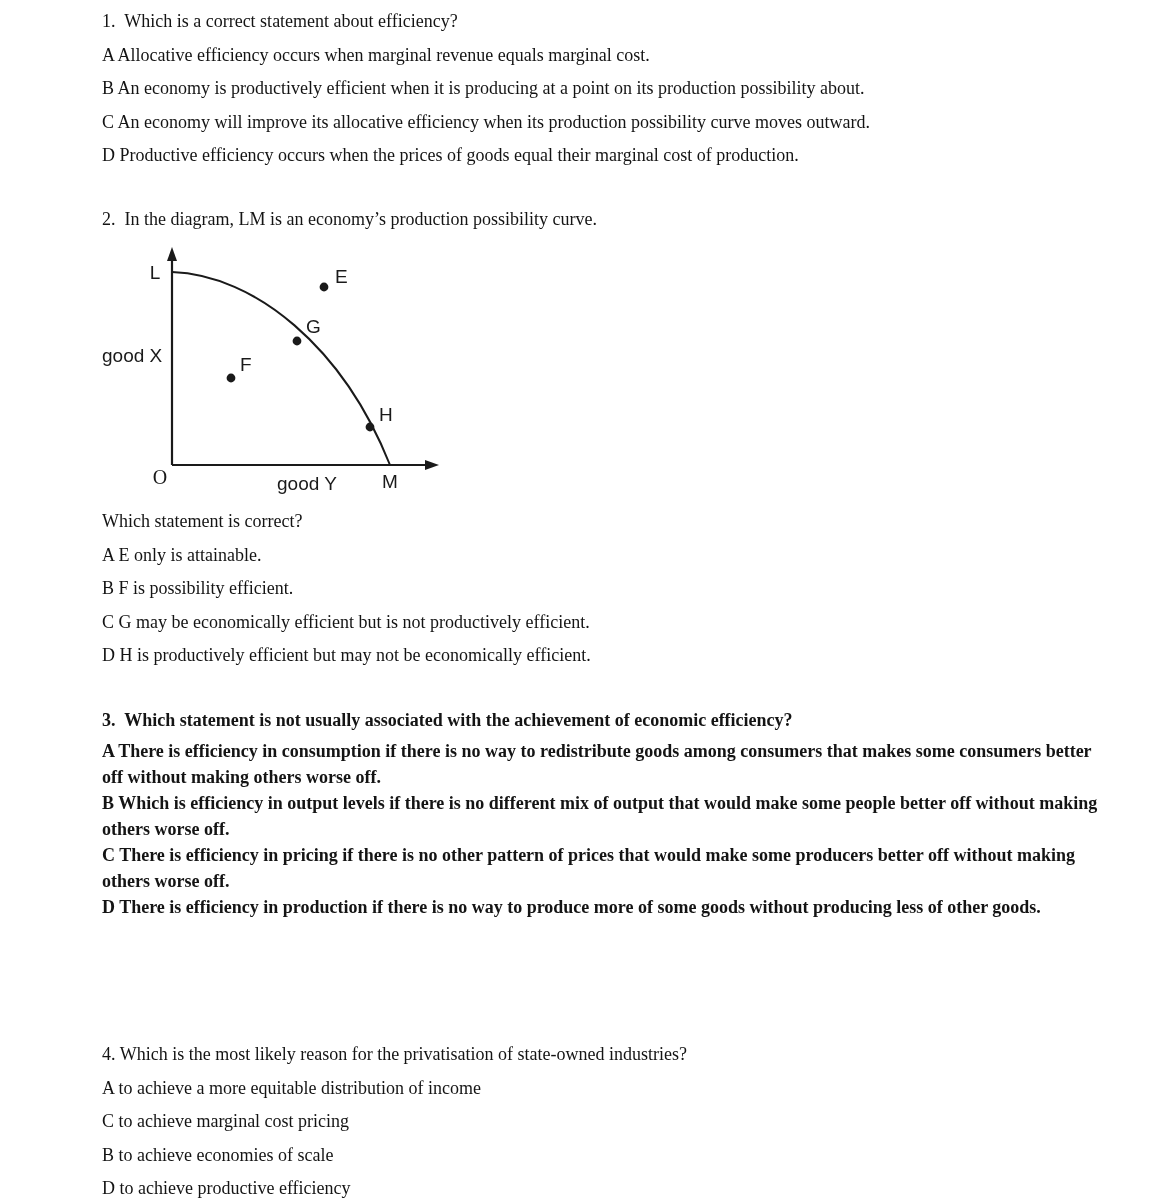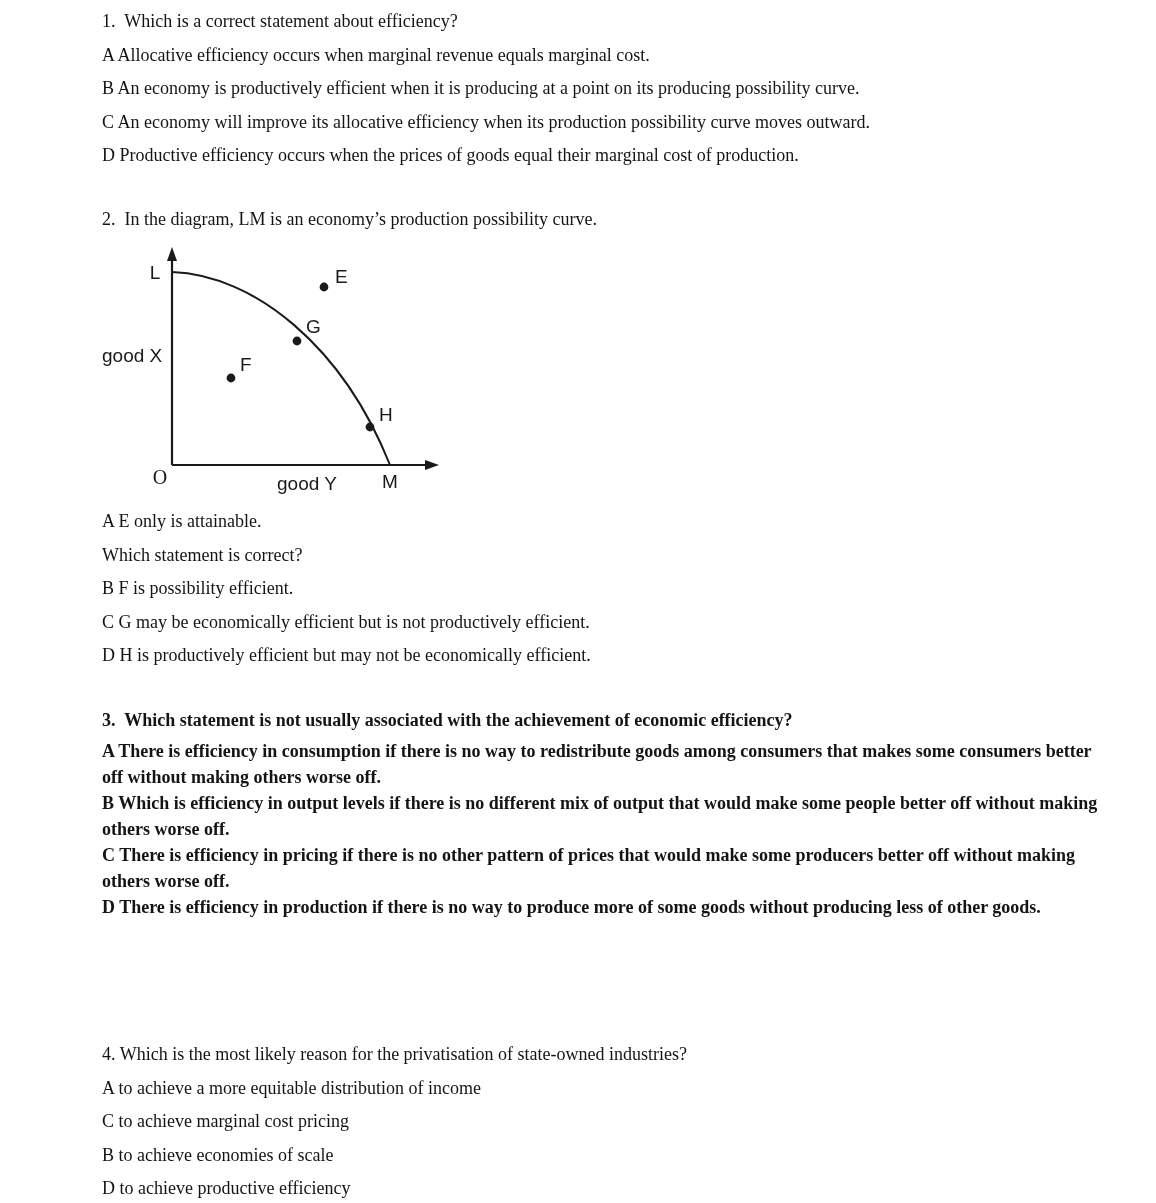--- a/index.html
+++ b/index.html
@@ -65,21 +65,21 @@
 <body>
 
 <div class="page">
 
   <div class="q-block" id="q1">
     <div class="line stem">
       <span>1.</span>&nbsp;
       <span>Which is a correct statement about efficiency?</span>
     </div>
     <div class="line">A Allocative efficiency occurs when marginal revenue equals marginal cost.</div>
-    <div class="line">B An economy is productively efficient when it is producing at a point on its producing possibility curve.</div>
+    <div class="line">B An economy is productively efficient when it is producing at a point on its production possibility about.</div>
     <div class="line">C An economy will improve its allocative efficiency when its production possibility curve moves outward.</div>
     <div class="line">D Productive efficiency occurs when the prices of goods equal their marginal cost of production.</div>
   </div>
 
   <div class="q-block" id="q2">
     <div class="line stem">
       <span>2.</span>&nbsp;
       <span>In the diagram, LM is an economy’s production possibility curve.</span>
     </div>
   </div>
@@ -109,22 +109,22 @@
       <text x="155" y="136" font-family="Liberation Sans, sans-serif" font-size="19" fill="#1a1a1a">F</text>
       <text x="294" y="186" font-family="Liberation Sans, sans-serif" font-size="19" fill="#1a1a1a">H</text>
       <text x="305" y="253" font-family="Liberation Sans, sans-serif" font-size="19" fill="#1a1a1a" text-anchor="middle">M</text>
       <text x="75" y="249" font-family="Liberation Serif, serif" font-size="20" fill="#1a1a1a" text-anchor="middle">O</text>
       <text x="17" y="127" font-family="Liberation Sans, sans-serif" font-size="19" fill="#1a1a1a">good X</text>
       <text x="222" y="255" font-family="Liberation Sans, sans-serif" font-size="19" fill="#1a1a1a" text-anchor="middle">good Y</text>
     </svg>
   </div>
 
   <div class="q-block" id="q2b">
+    <div class="line">Which statement is correct?</div>
     <div class="line">A E only is attainable.</div>
-    <div class="line">Which statement is correct?</div>
     <div class="line">B F is possibility efficient.</div>
     <div class="line">C G may be economically efficient but is not productively efficient.</div>
     <div class="line">D H is productively efficient but may not be economically efficient.</div>
   </div>
 
   <div class="q-block" id="q3">
     <div class="line stem">
       <span>3.</span>&nbsp;
       <span>Which statement is not usually associated with the achievement of economic efficiency?</span>
     </div>

